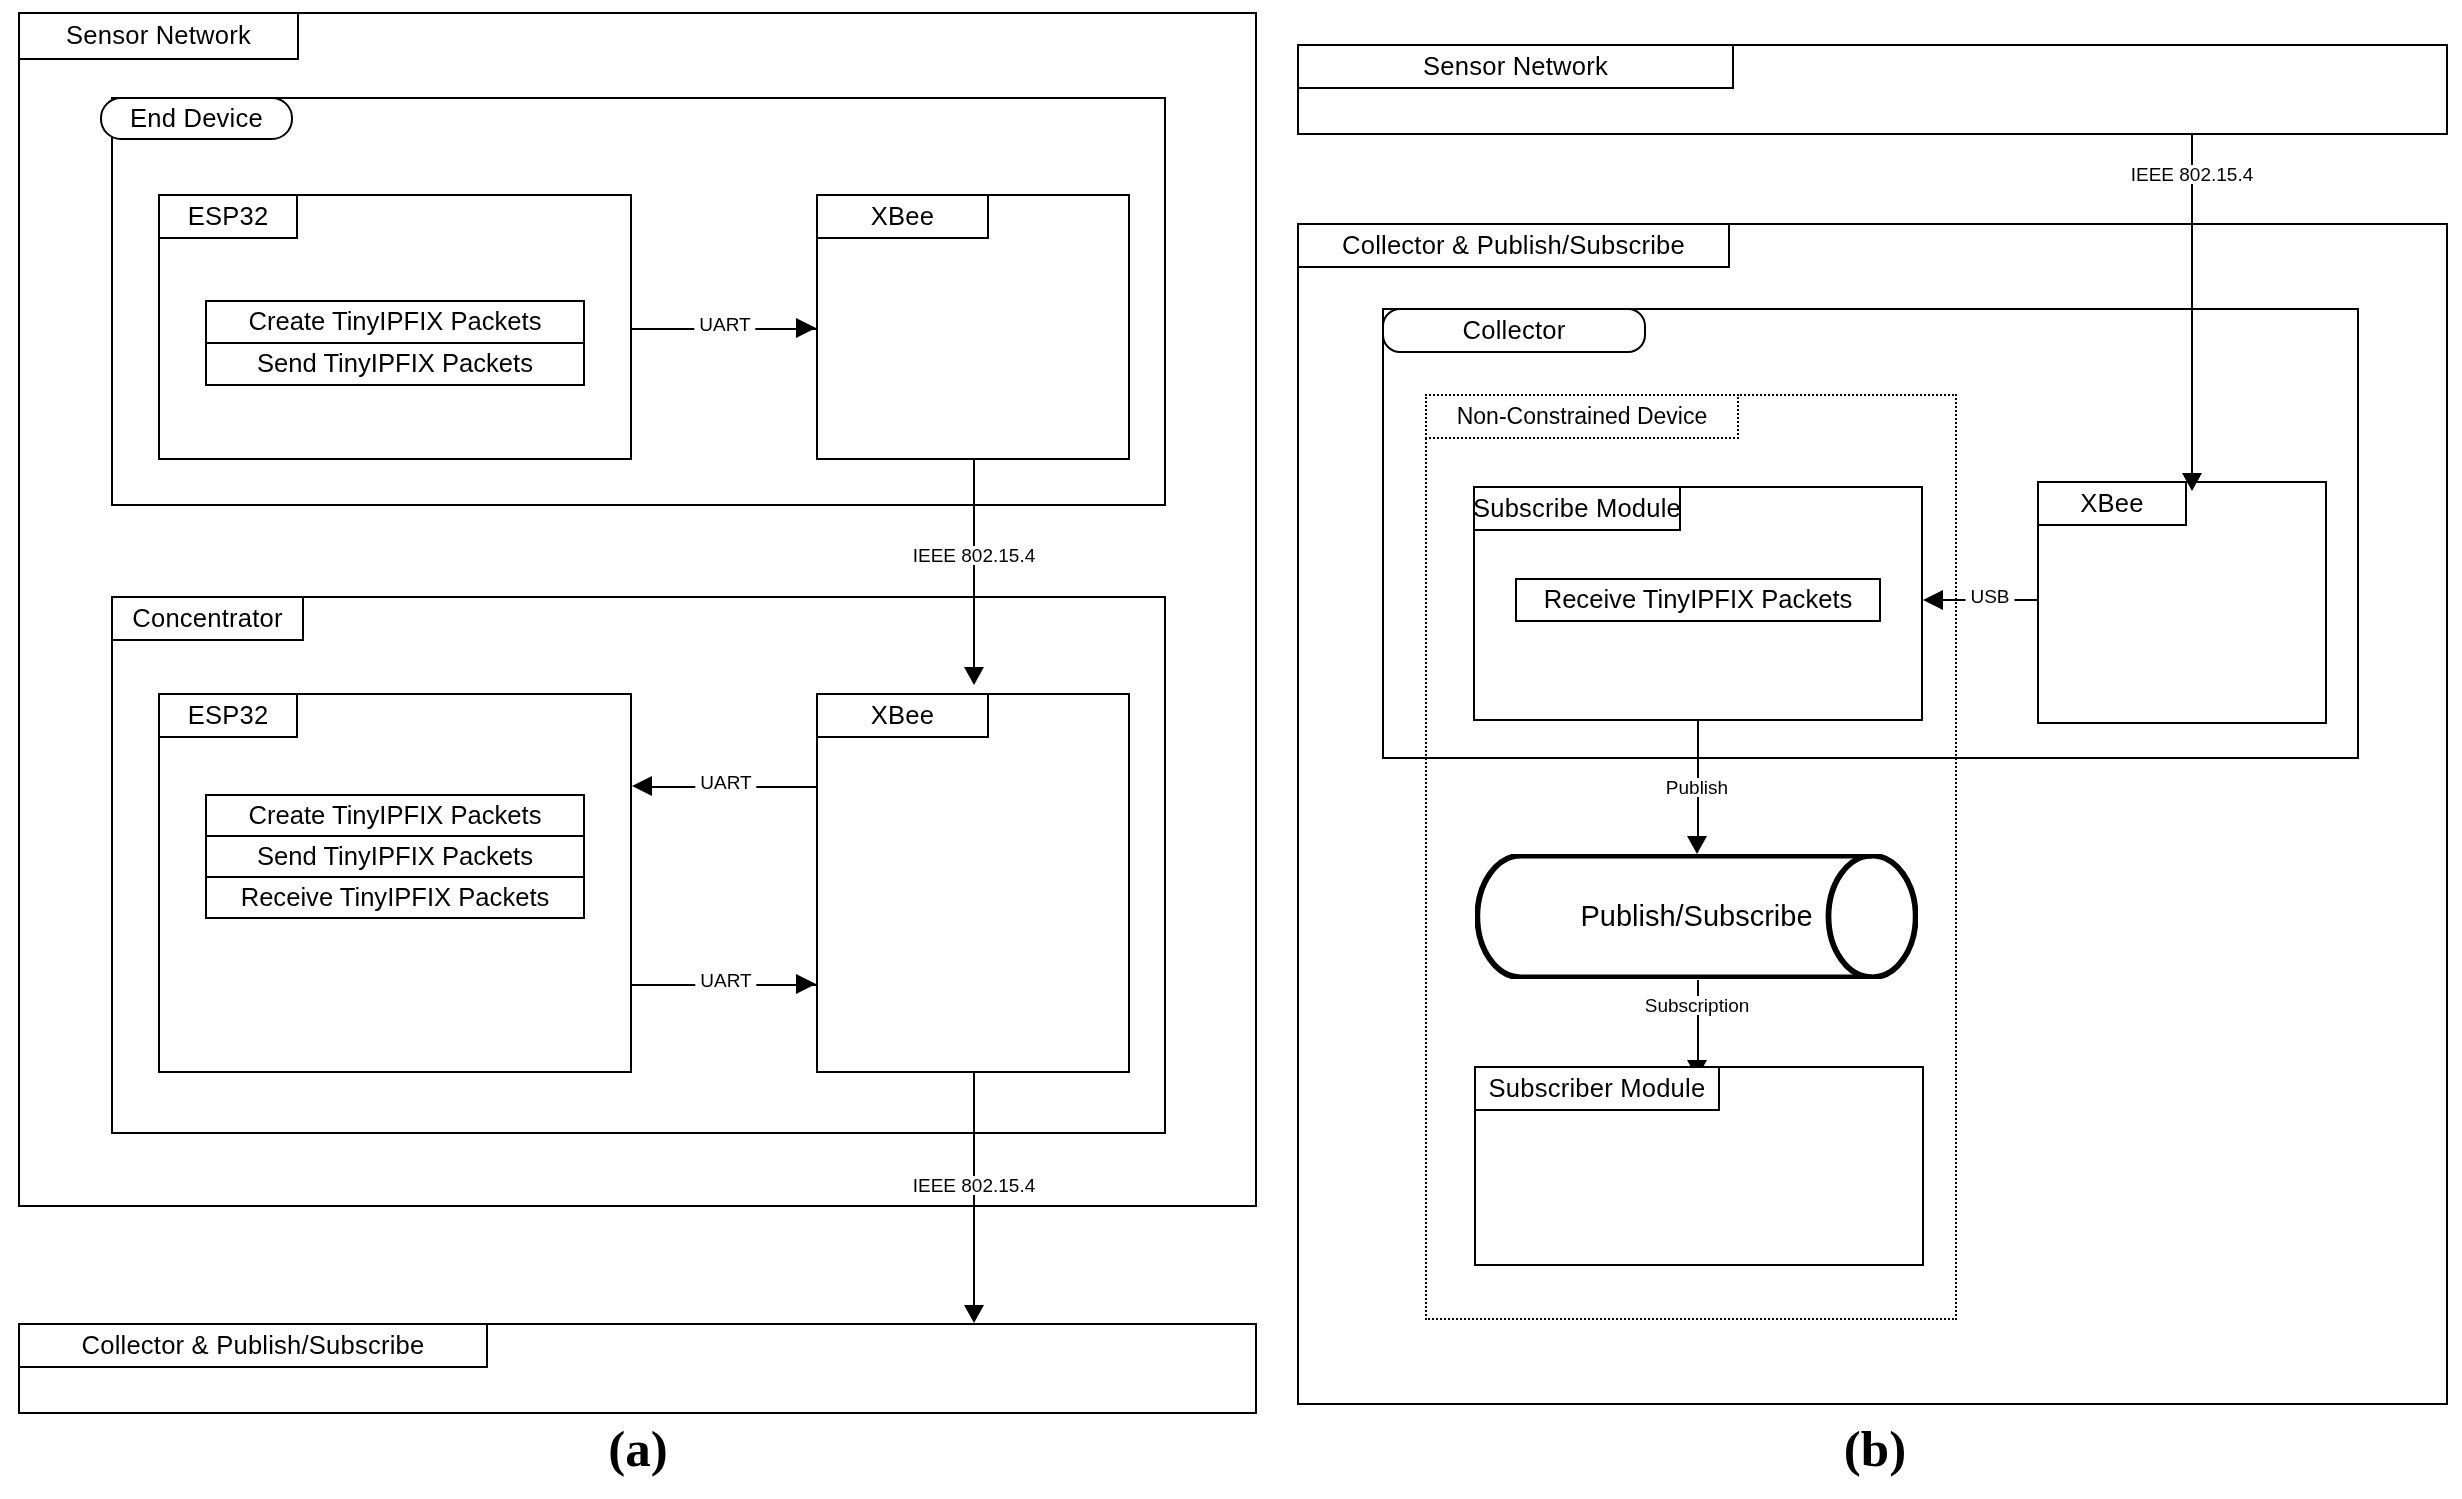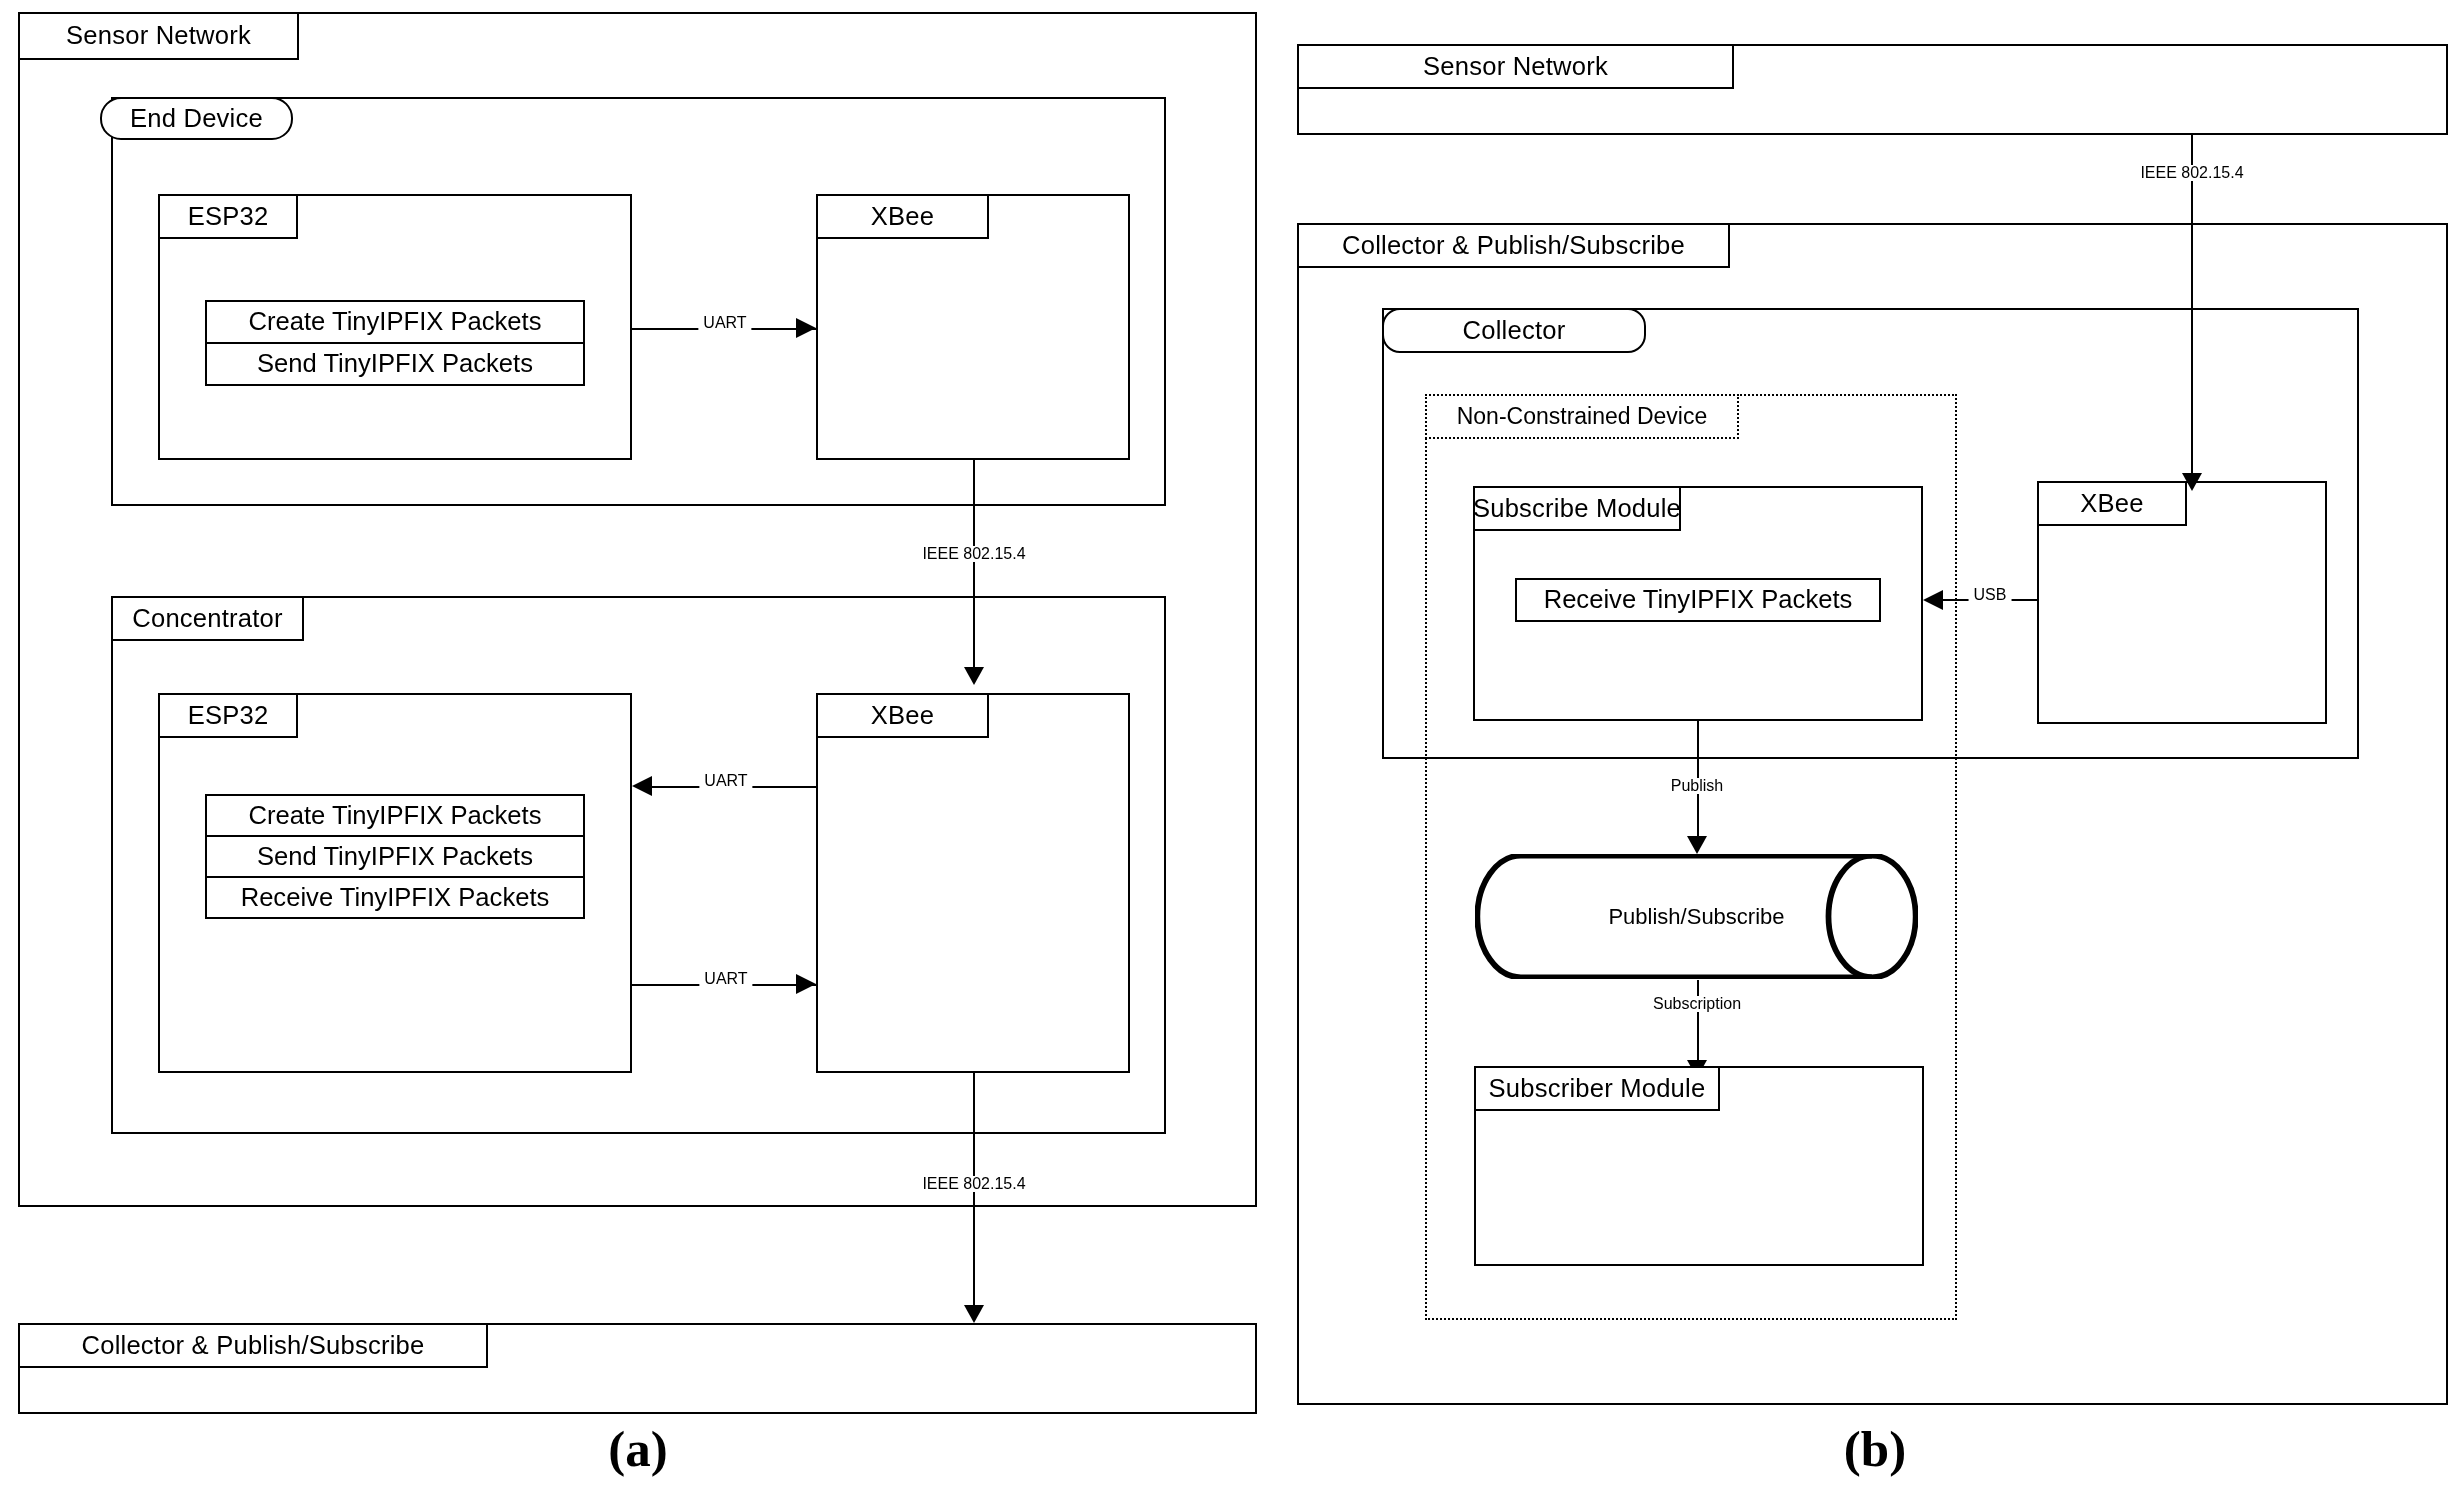--- a/index.html
+++ b/index.html
@@ -15,38 +15,38 @@
 
   
   .cell{position:absolute;box-sizing:border-box;border:2.5px solid #000;background:#fff;
         display:flex;align-items:center;justify-content:center;white-space:nowrap;
         font-size:25.6px;line-height:1;}
 
   
   .vline{position:absolute;width:0;border-left:2.5px solid #000;}
   .hline{position:absolute;height:0;border-top:2.5px solid #000;}
 
-  .edge-label{position:absolute;background:#fff;padding:0 5px;font-size:16px;line-height:1;white-space:nowrap;}
+  .edge-label{position:absolute;background:#fff;padding:0 5px;font-size:19px;line-height:1;white-space:nowrap;}
   .edge-label.ctr{transform:translateX(-50%);}
 
   .arrow-down{position:absolute;width:0;height:0;
       border-left:10.7px solid transparent;border-right:10.7px solid transparent;border-top:18px solid #000;
       transform:translateX(-50%);}
   .arrow-right{position:absolute;width:0;height:0;
       border-top:10.7px solid transparent;border-bottom:10.7px solid transparent;border-left:20px solid #000;
       transform:translateY(-50%);}
   .arrow-left{position:absolute;width:0;height:0;
       border-top:10.7px solid transparent;border-bottom:10.7px solid transparent;border-right:20px solid #000;
       transform:translateY(-50%);}
 
   
   .cyl{position:absolute;}
   .cyl svg{display:block;}
   .cyl .cyl-text{position:absolute;left:0;top:0;width:100%;height:100%;
-      display:flex;align-items:center;justify-content:center;font-size:22px;white-space:nowrap;}
+      display:flex;align-items:center;justify-content:center;font-size:29px;white-space:nowrap;}
 
   .panel-caption{position:absolute;font-family:"Liberation Serif",serif;font-weight:bold;
       font-size:51px;line-height:1;transform:translateX(-50%);}
 </style>
 </head>
 <body>
 
 <div id="stage">
 
   <div class="box" style="left:18px;top:11.6px;width:1239px;height:1195px;"></div>

